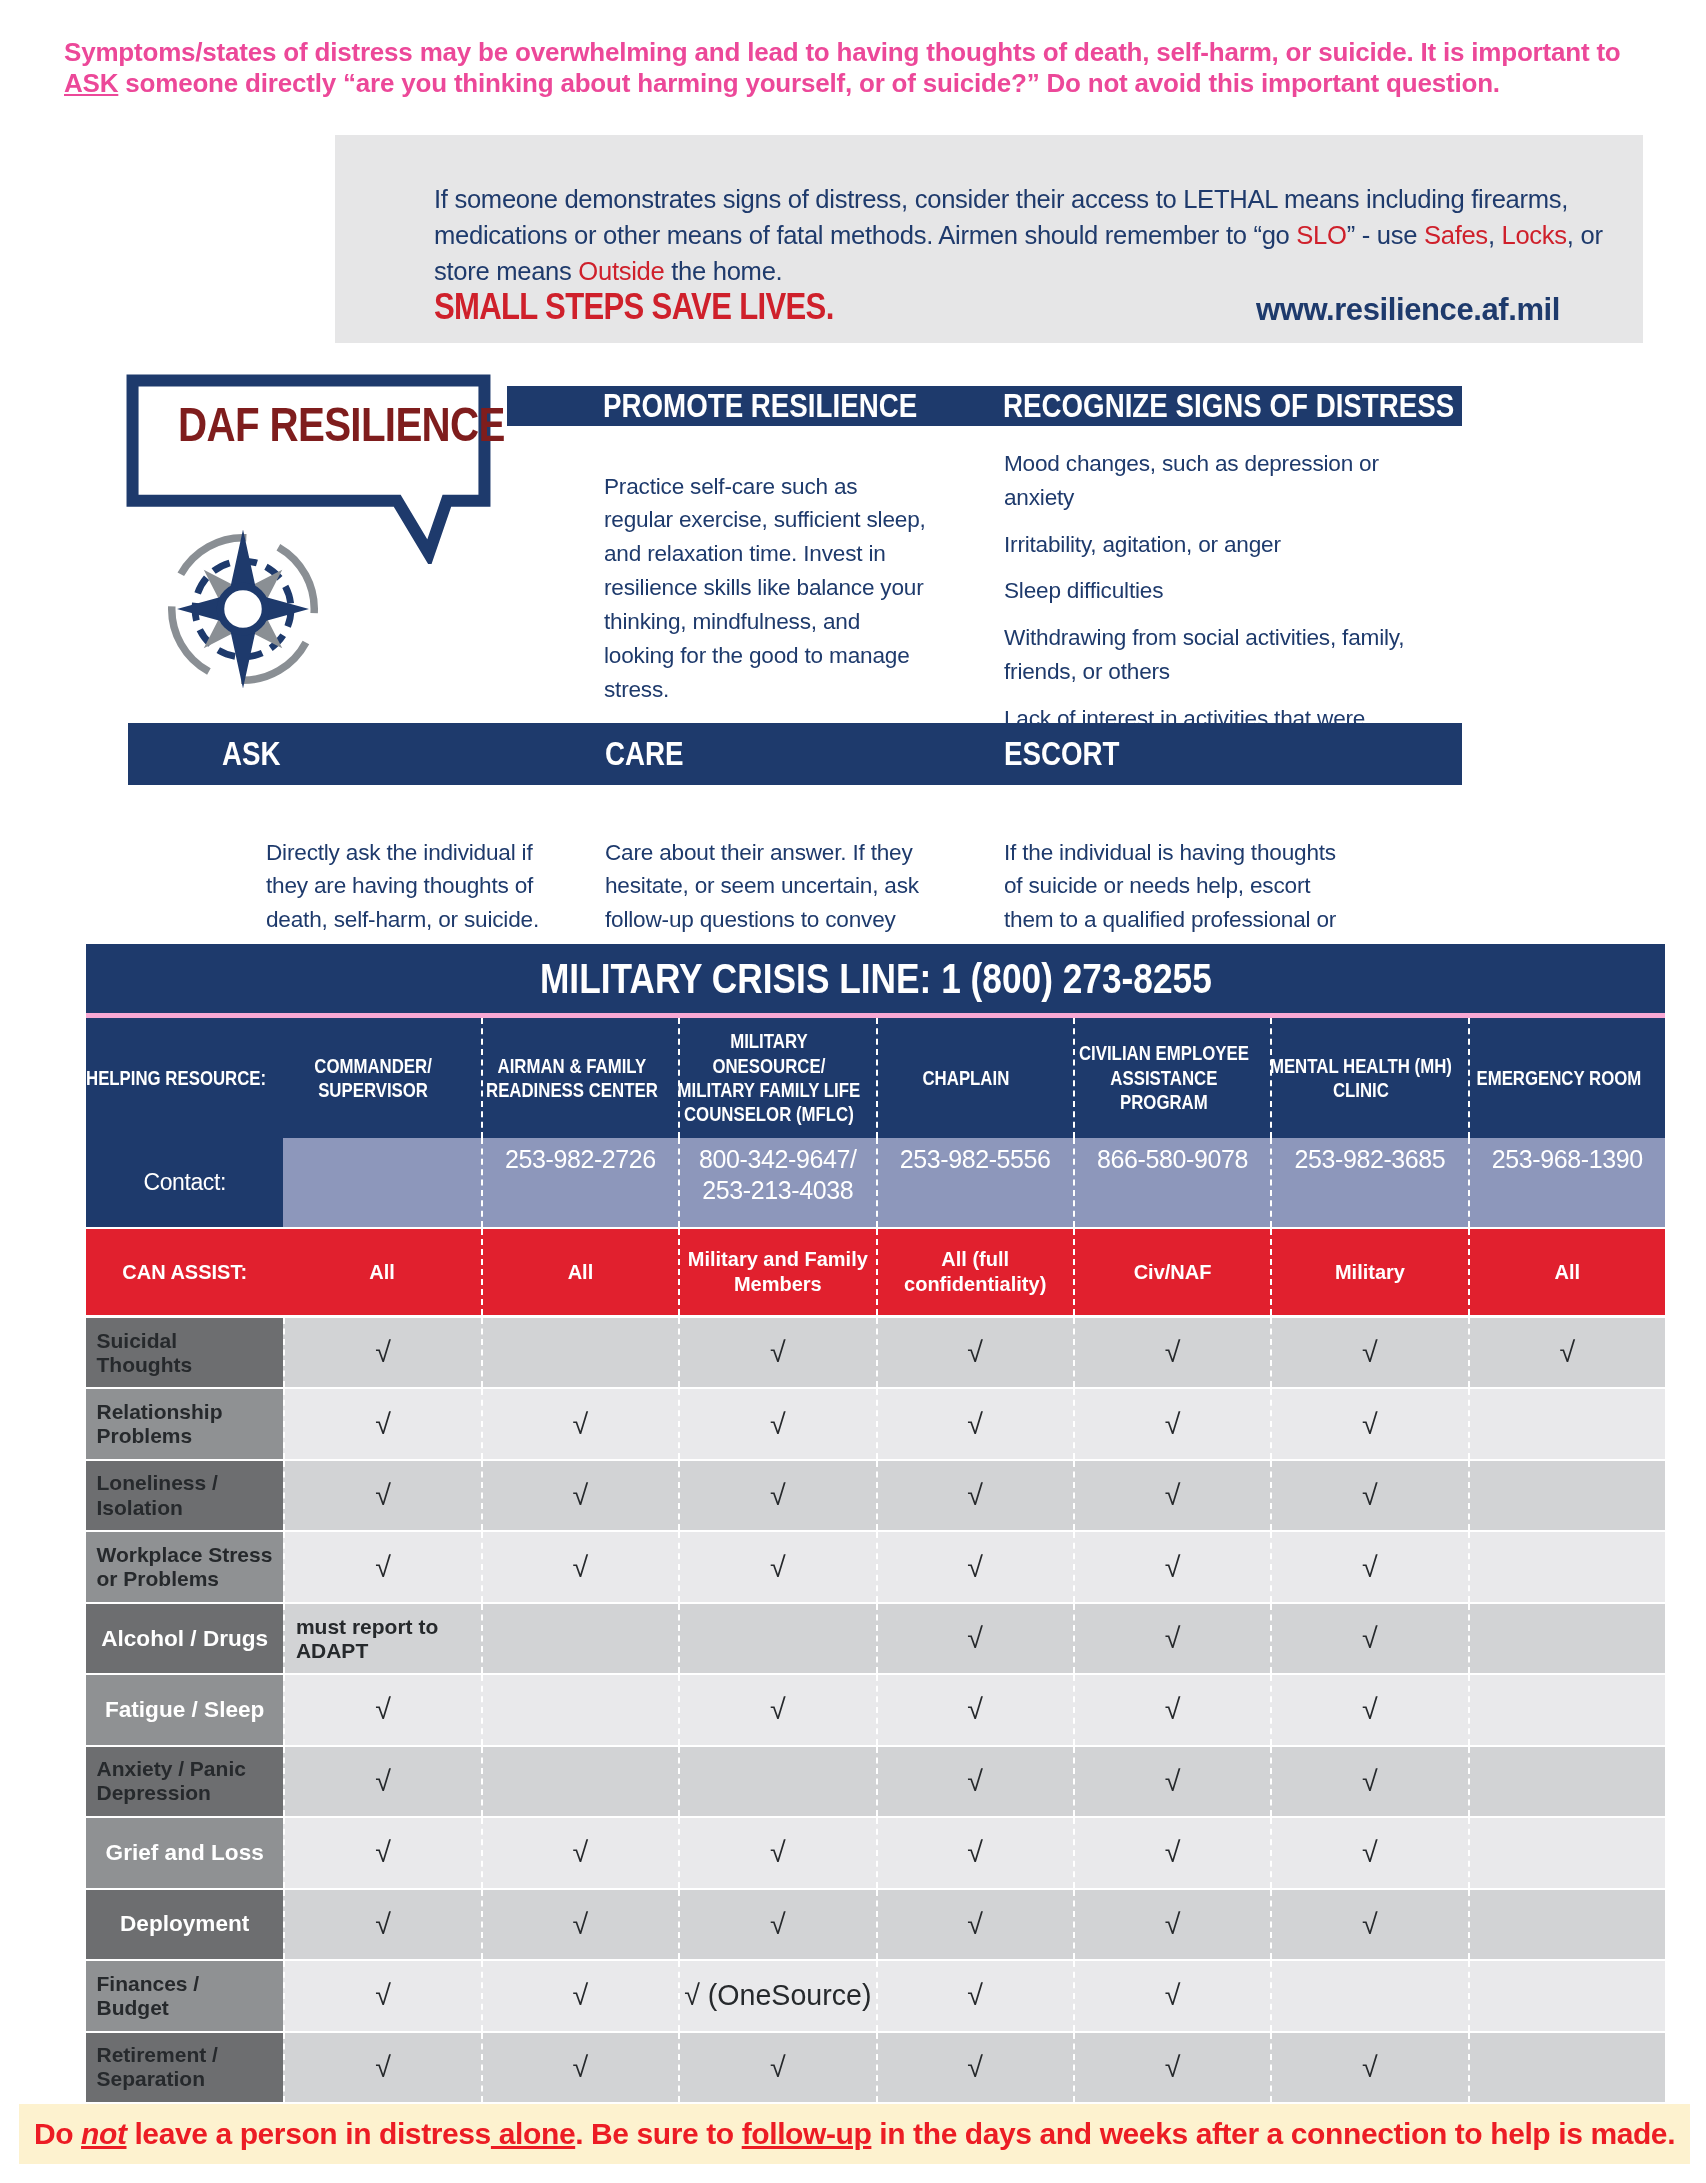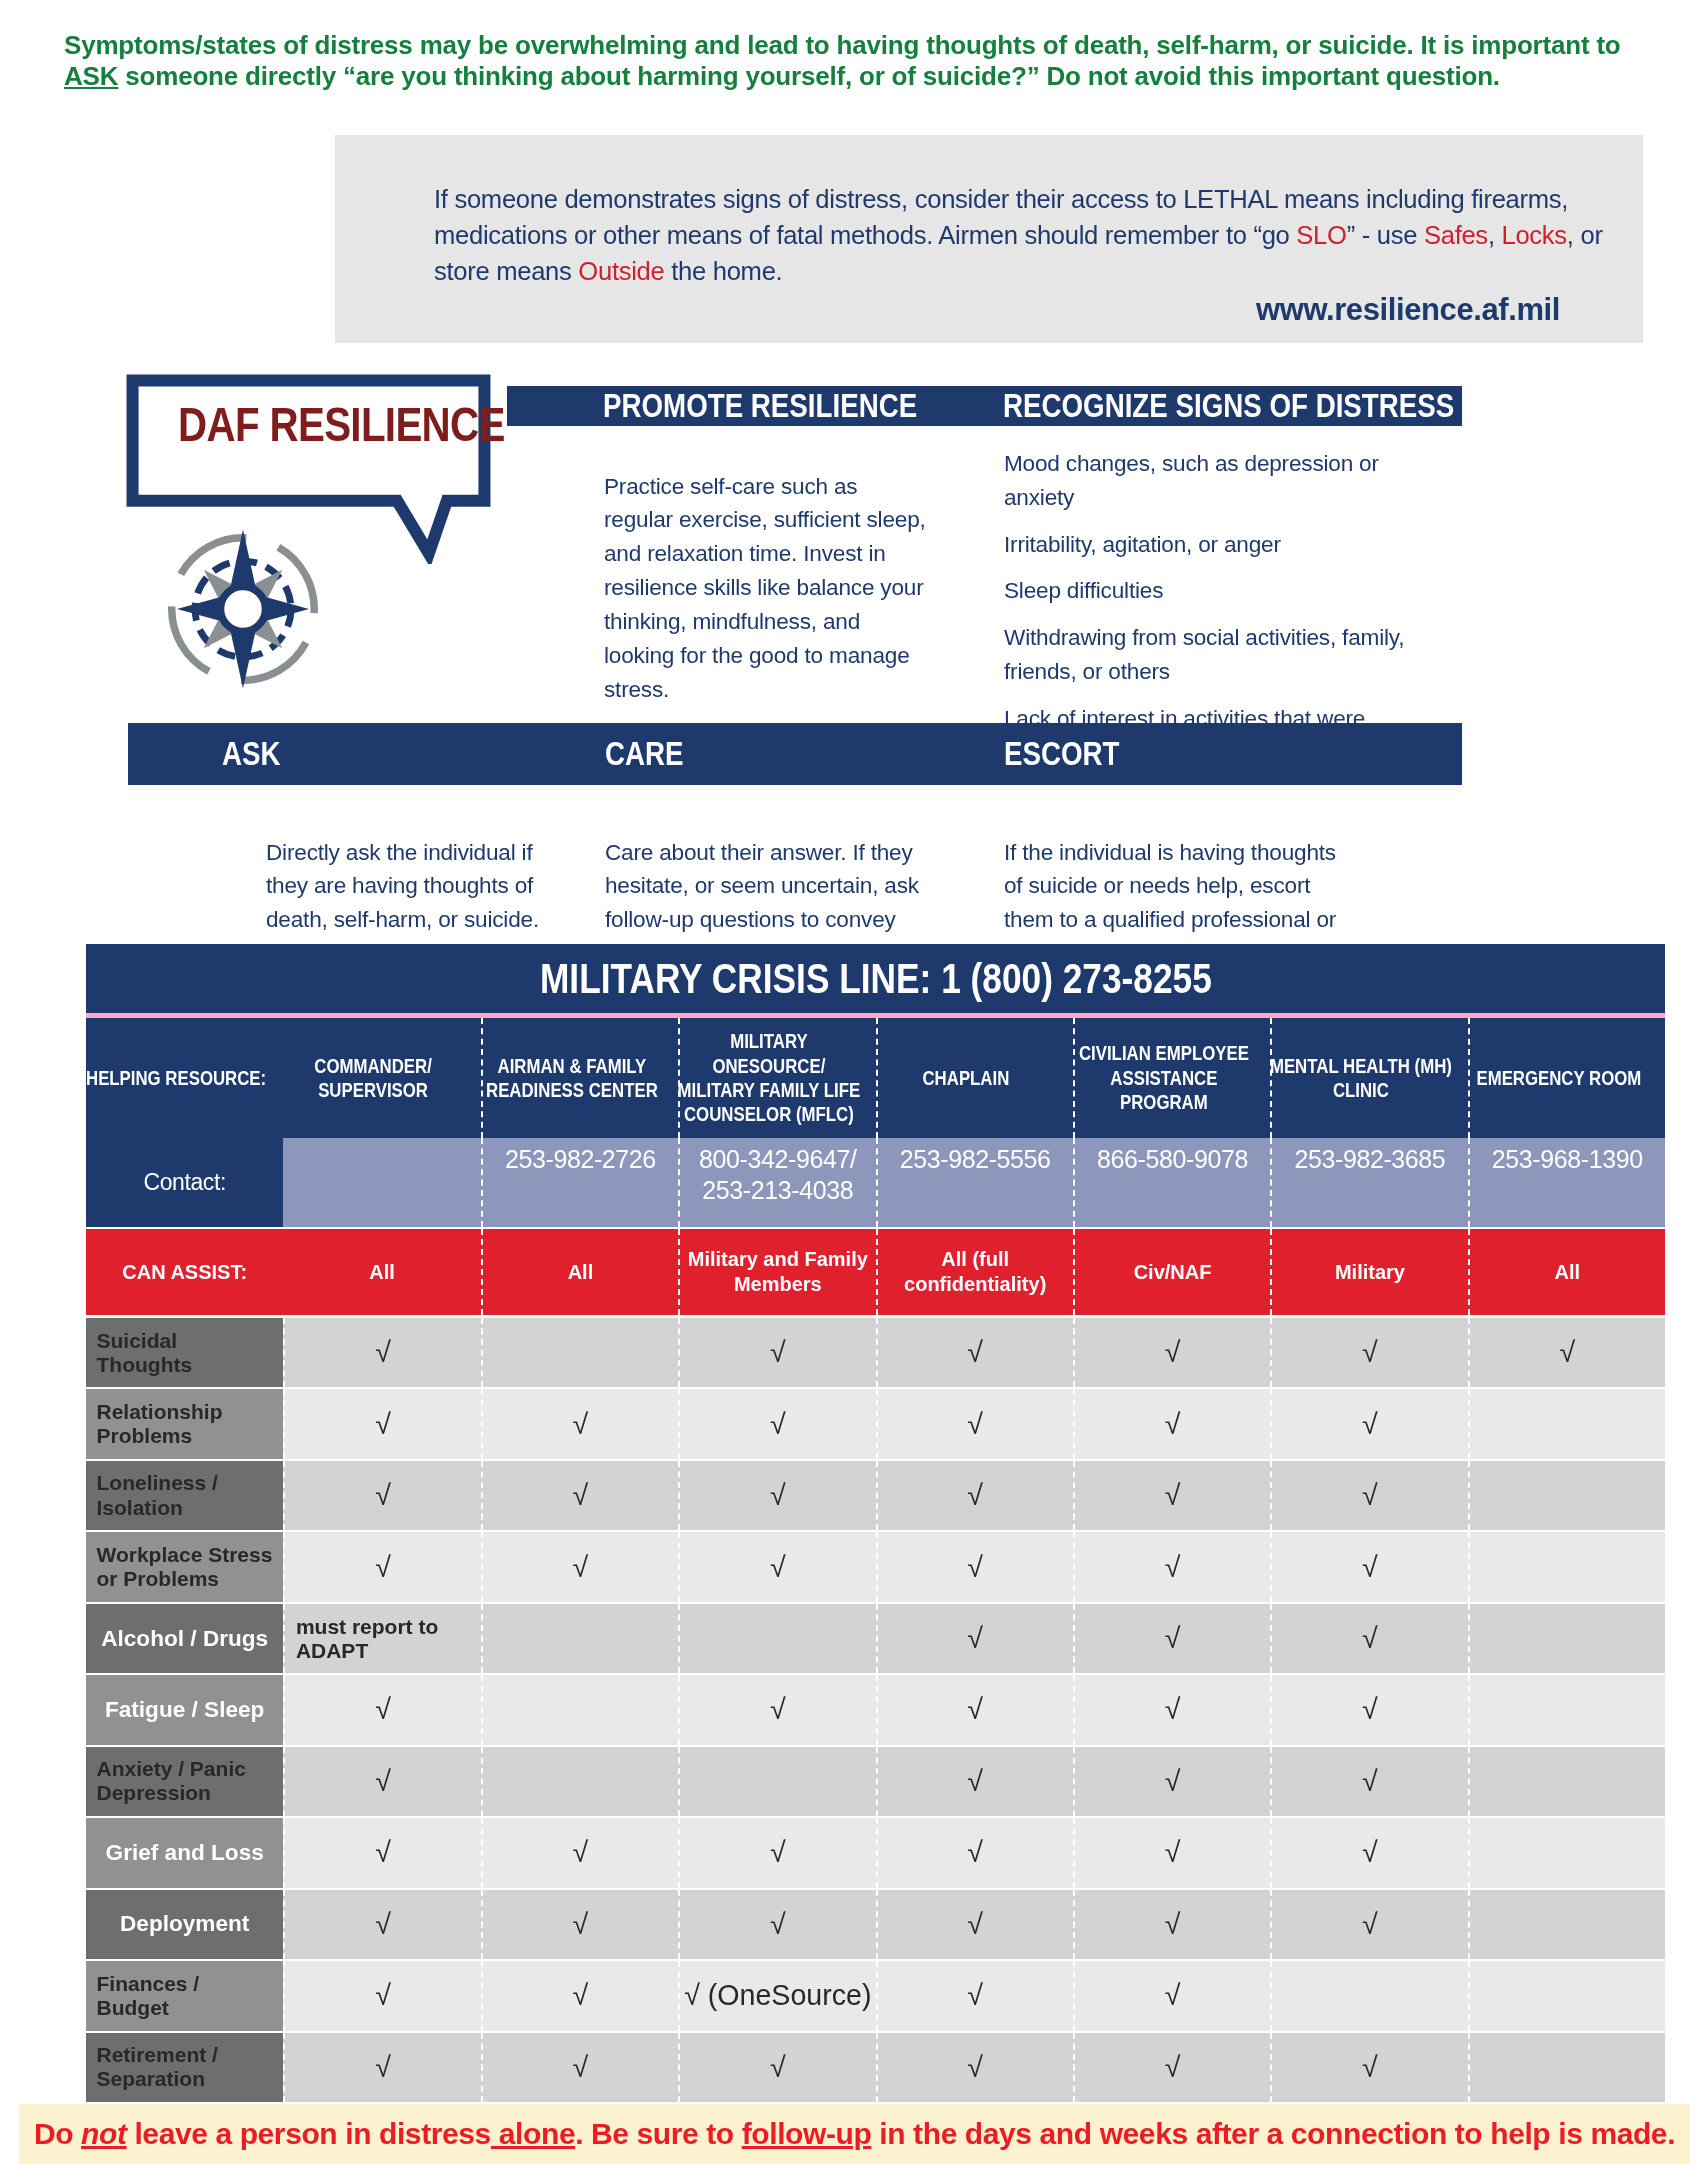--- a/index.html
+++ b/index.html
@@ -3,21 +3,21 @@
 <meta charset="utf-8">
 <style>
   html,body{margin:0;padding:0;background:#fff;}
   .page{position:relative;width:1707px;height:2183px;background:#fff;overflow:hidden;
         font-family:"Liberation Sans",sans-serif;color:#1e3a6c;}
   .abs{position:absolute;}
   
   .sq{display:inline-block;transform:scaleX(.84);transform-origin:0 50%;white-space:nowrap;}
   .sqc{display:block;width:119%;margin-left:-9.5%;transform:scaleX(.84);}
   
-  .intro{left:64px;top:4px;width:1586px;font-size:26px;font-weight:bold;color:#15803d;
+  .intro{left:64px;top:11px;width:1586px;font-size:26px;font-weight:bold;color:#ec4899;
          line-height:1.18;letter-spacing:-0.2px;}
   .u{text-decoration:underline;}
   .it{font-style:italic;}
   
   .slo-panel{left:335px;top:135px;width:1308px;height:208px;background:#e6e6e7;}
   .arrow-w{left:120px;top:114px;width:263px;height:245px;background:#fff;
            clip-path:polygon(0 0,76% 0,100% 50%,76% 100%,0 100%);}
   .arrow-r{position:absolute;left:6.8px;top:9px;width:250px;height:227px;background:#cf202b;
            clip-path:polygon(0 0,76% 0,100% 50%,76% 100%,0 100%);color:#fff;}
   .go{position:absolute;left:35px;top:39px;font-size:35px;font-weight:bold;letter-spacing:0.8px;}
@@ -75,20 +75,21 @@
 </style>
 </head>
 <body>
 
 <div class="page">
 
   <p class="abs intro"><span>Symptoms/states of distress may be overwhelming and lead to having thoughts of death, self-harm, or suicide. It is important to</span><span class="u"> ASK</span><span> someone directly “are you thinking about harming yourself, or of suicide?” Do not avoid this important question.</span></p>
 
   <div class="abs slo-panel"></div>
   <p class="abs slo-body"><span>If someone demonstrates signs of distress, consider their access to LETHAL means including firearms, medications or other means of fatal methods. Airmen should remember to “go </span><span class="red">SLO</span><span>” - use </span><span class="red">Safes</span><span>, </span><span class="red">Locks</span><span>, or store means </span><span class="red">Outside</span><span> the home.</span></p>
+  <div class="abs slo-tag"><span class="sq">SMALL STEPS SAVE LIVES.</span></div>
   <div class="abs slo-url">www.resilience.af.mil</div>
 
   <svg class="abs" style="left:125px;top:373px;" width="370" height="191" viewBox="0 0 492 254">
     <path d="M10,10 H478 V170 H428 L404,240 L362,170 H10 Z" fill="#fff" stroke="#1e3a6c" stroke-width="16" stroke-linejoin="miter"></path>
   </svg>
   <div class="abs bubble-txt"><span class="sq" style="transform-origin:50% 50%;">DAF RESILIENCE</span></div>
   <svg class="abs" style="left:162px;top:528px;" width="162" height="162" viewBox="0 0 216 216">
     <circle cx="108" cy="108" r="95" fill="none" stroke="#8a8f94" stroke-width="10" stroke-dasharray="105 45" transform="rotate(28 108 108)"></circle>
     <circle cx="108" cy="108" r="64" fill="none" stroke="#1e3a6c" stroke-width="9" stroke-dasharray="24 13"></circle>
     <polygon points="108,34 126,90 182,108 126,126 108,182 90,126 34,108 90,90" transform="rotate(45 108 108)" fill="#8a8f94"></polygon>

